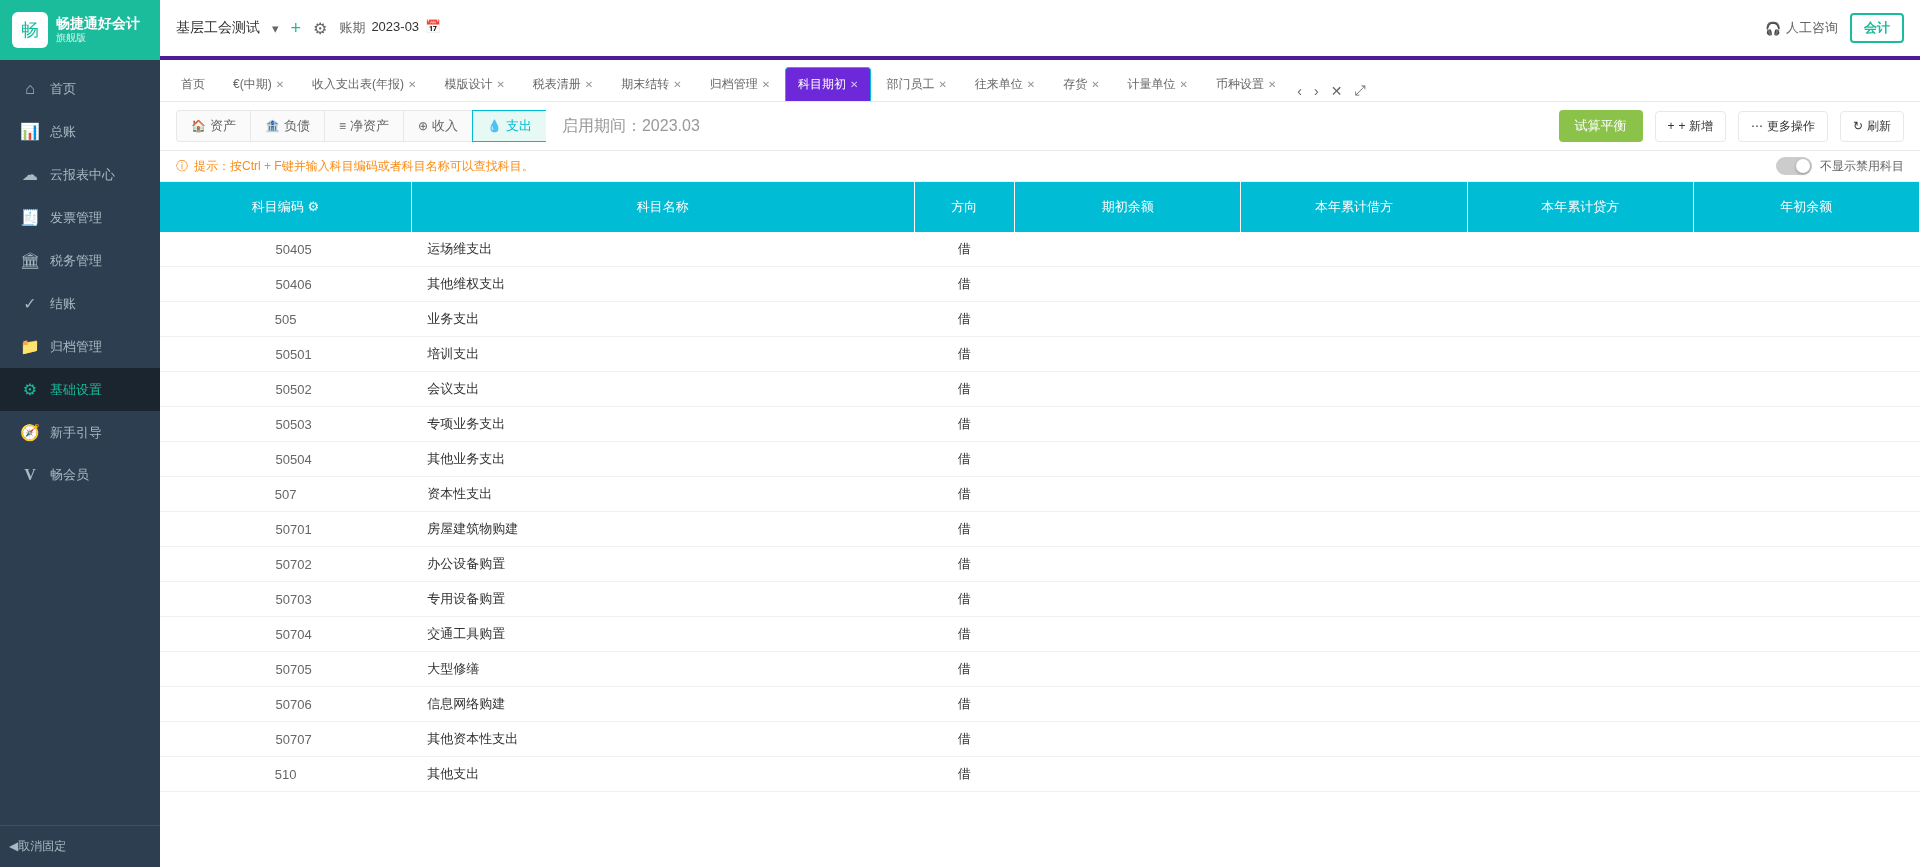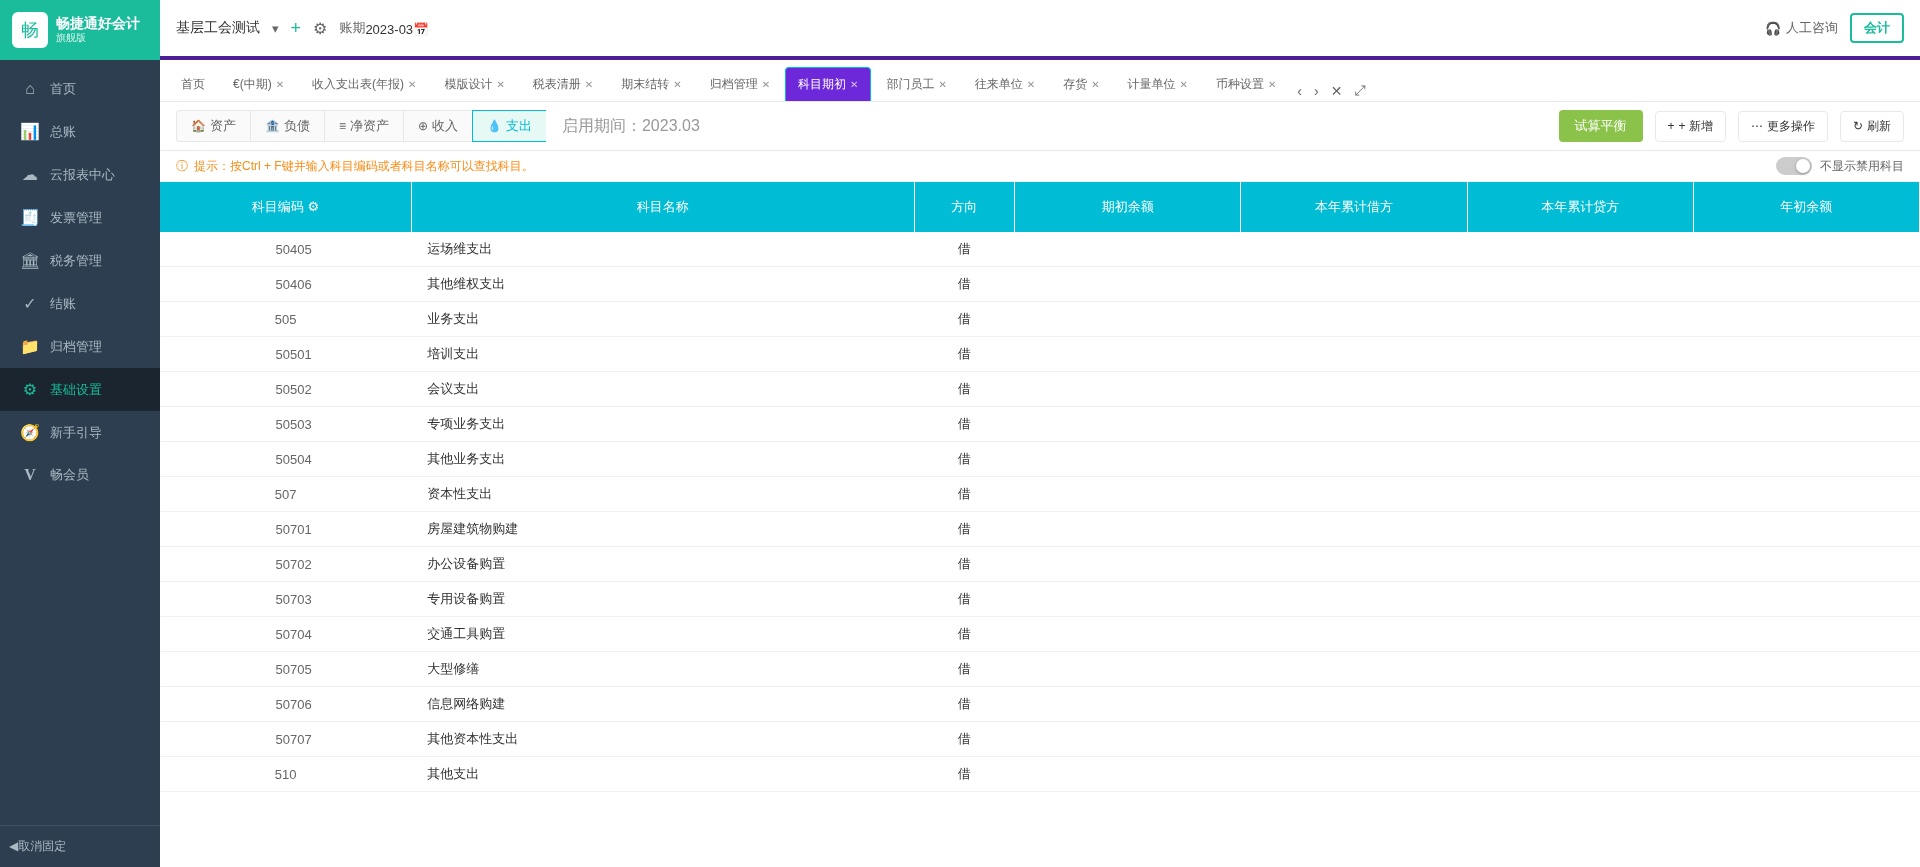--- a/index.html
+++ b/index.html
@@ -20,21 +20,21 @@
 
     
     .main { flex: 1; display: flex; flex-direction: column; height: 867px; overflow: hidden; }
 
     
     .topbar { height: 60px; background: #fff; display: flex; align-items: center; padding: 0 16px; border-bottom: 4px solid #4c1d95; gap: 12px; }
     .topbar-title { font-size: 14px; color: #333; }
     .topbar-dropdown { color: #666; cursor: pointer; }
     .topbar-add { color: #1abc9c; font-size: 18px; cursor: pointer; }
     .topbar-settings { color: #666; cursor: pointer; font-size: 16px; }
-    .topbar-period { font-size: 13px; color: #333; display: flex; align-items: flex-end; }
+    .topbar-period { font-size: 13px; color: #333; display: flex; align-items: flex-start; gap: 6px; }
     .topbar-period-label { color: #666; }
     .topbar-period-value { color: #333; font-weight: 500; }
     .topbar-period-icon { color: #1abc9c; cursor: pointer; }
     .topbar-right { margin-left: auto; display: flex; align-items: center; gap: 12px; }
     .topbar-help { display: flex; align-items: center; gap: 4px; color: #666; cursor: pointer; font-size: 13px; }
     .topbar-account-btn { border: 2px solid #1abc9c; color: #1abc9c; background: #fff; padding: 4px 12px; border-radius: 4px; font-size: 13px; cursor: pointer; font-weight: bold; }
 
     
     .tabs-bar { height: 42px; background: #fff; display: flex; align-items: flex-end; padding: 0 8px; border-bottom: 1px solid #e8e8e8; overflow: hidden; }
     .tab { display: flex; align-items: center; gap: 4px; padding: 8px 12px; font-size: 12px; color: #666; cursor: pointer; border-top-left-radius: 4px; border-top-right-radius: 4px; white-space: nowrap; border: 1px solid transparent; border-bottom: none; margin-right: 2px; height: 34px; }

